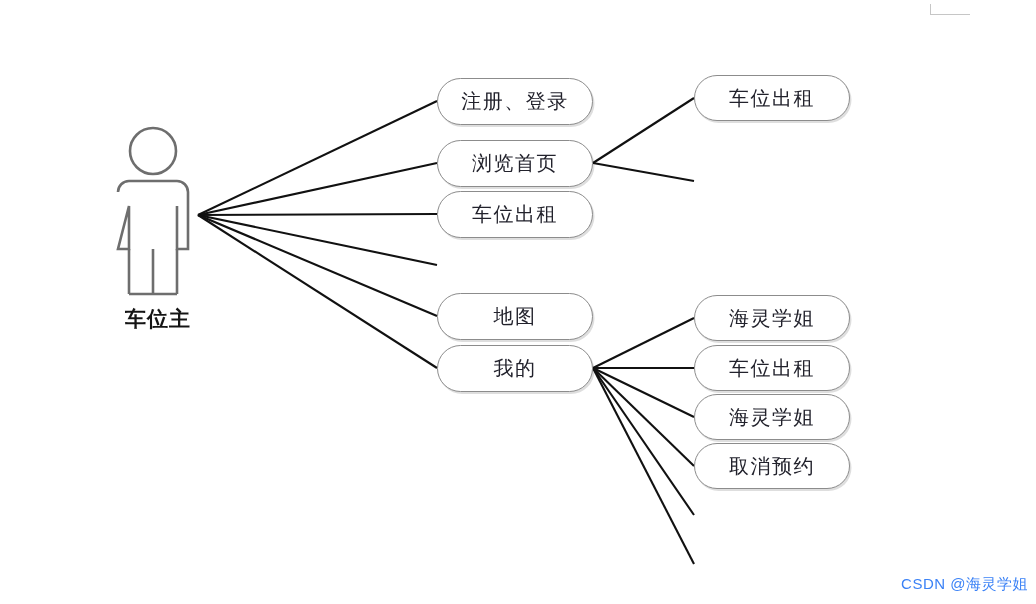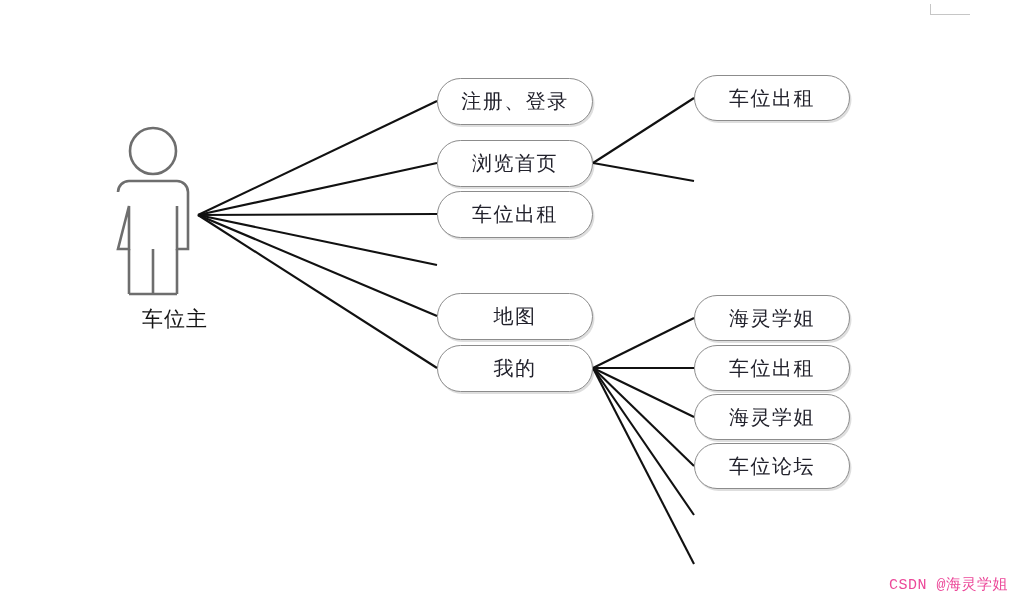--- a/index.html
+++ b/index.html
@@ -30,50 +30,51 @@
     left: 112px;
     top: 126px;
     width: 92px;
     height: 172px;
   }
   .actor-label {
     position: absolute;
     left: 108px;
     top: 305px;
     width: 100px;
-    text-align: right;
+    text-align: center;
     font-size: 21px;
     color: #141414;
     letter-spacing: 1px;
     white-space: nowrap;
+    font-weight: bold;
   }
   .usecase {
     position: absolute;
     box-sizing: border-box;
     border: 1.4px solid #8c8c8c;
     border-radius: 24px;
     background: #ffffff;
     display: flex;
     align-items: center;
     justify-content: center;
     font-size: 20px;
     color: #22222c;
     letter-spacing: 1.5px;
     white-space: nowrap;
     box-shadow: 1.5px 2px 0 rgba(0,0,0,0.13);
   }
   .col1 { left: 437px; width: 156px; height: 47px; }
   .col2 { left: 694px; width: 156px; height: 46px; }
   .watermark {
     position: absolute;
-    right: 28px;
+    right: 8px;
     bottom: 10px;
     font-size: 15px;
-    color: #ec4899;
-    font-family: Liberation Mono, monospace;
+    color: #3b82f6;
+    font-family: Liberation Sans, sans-serif;
     letter-spacing: 0.5px;
     white-space: nowrap;
   }
   .corner-artifact {
     position: absolute;
     left: 930px;
     top: 4px;
     width: 39px;
     height: 10px;
     border-left: 1.5px solid #c6c6c6;
@@ -125,17 +126,17 @@
   <div class="usecase col1" style="top:140px">浏览首页</div>
   <div class="usecase col1" style="top:191px">车位出租</div>
   <div class="usecase col1" style="top:345px">我的</div>
   <div class="usecase col1" style="top:293px">地图</div>
 
   <div class="usecase col2" style="top:75px">车位出租</div>
 
   <div class="usecase col2" style="top:295px">海灵学姐</div>
   <div class="usecase col2" style="top:345px">车位出租</div>
   <div class="usecase col2" style="top:394px">海灵学姐</div>
-  <div class="usecase col2" style="top:443px">车位论坛</div>
+  <div class="usecase col2" style="top:443px">取消预约</div>
 
   <div class="watermark">CSDN @海灵学姐</div>
 
 </div>
 
 </body></html>

